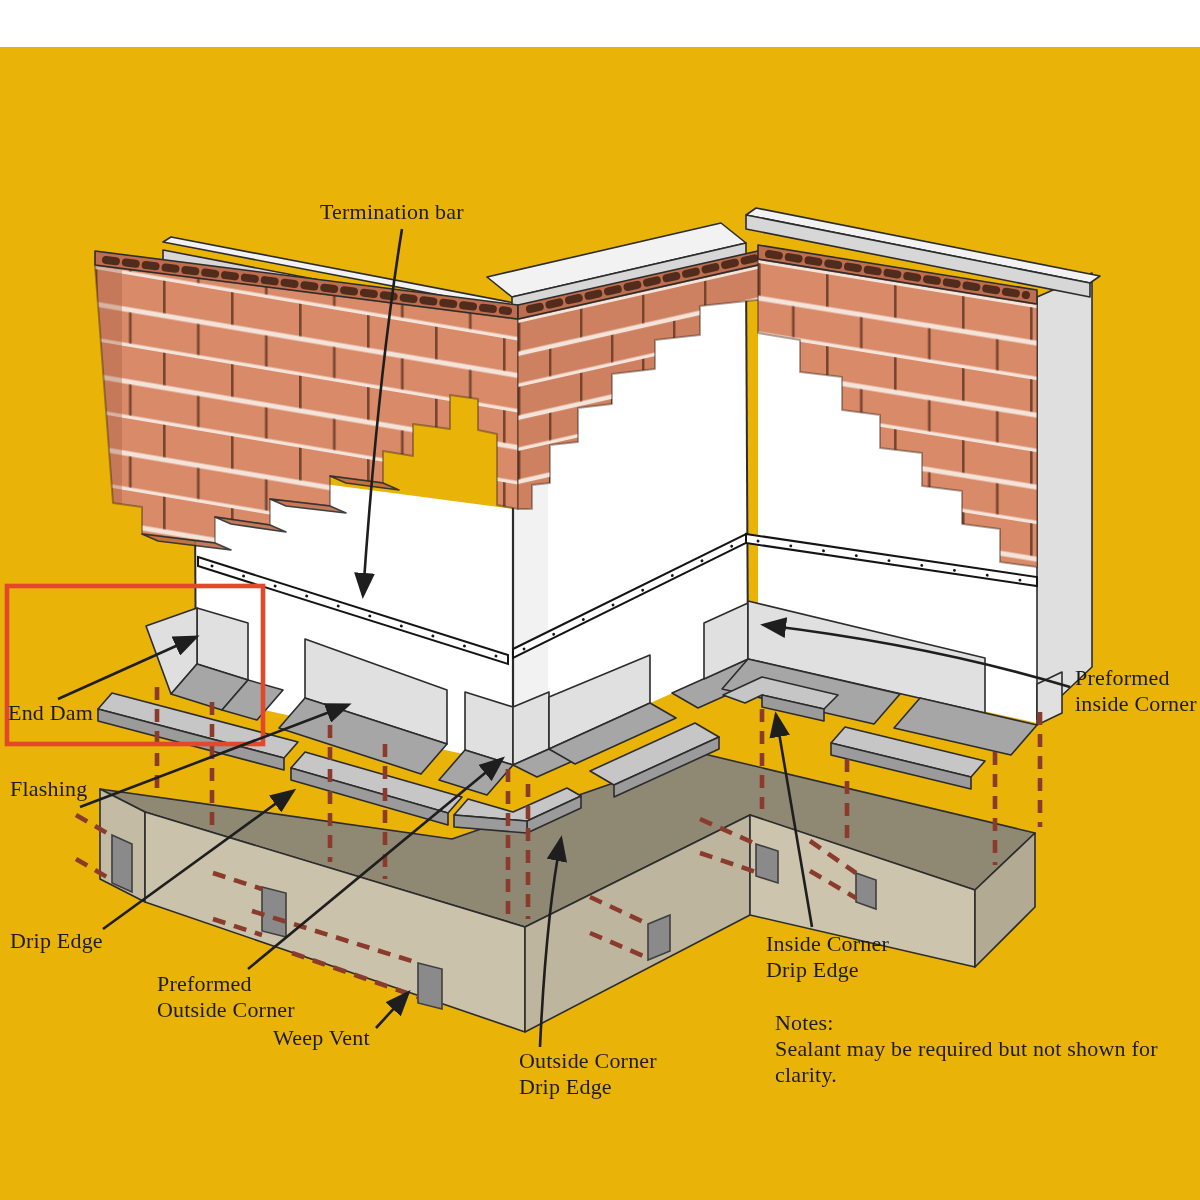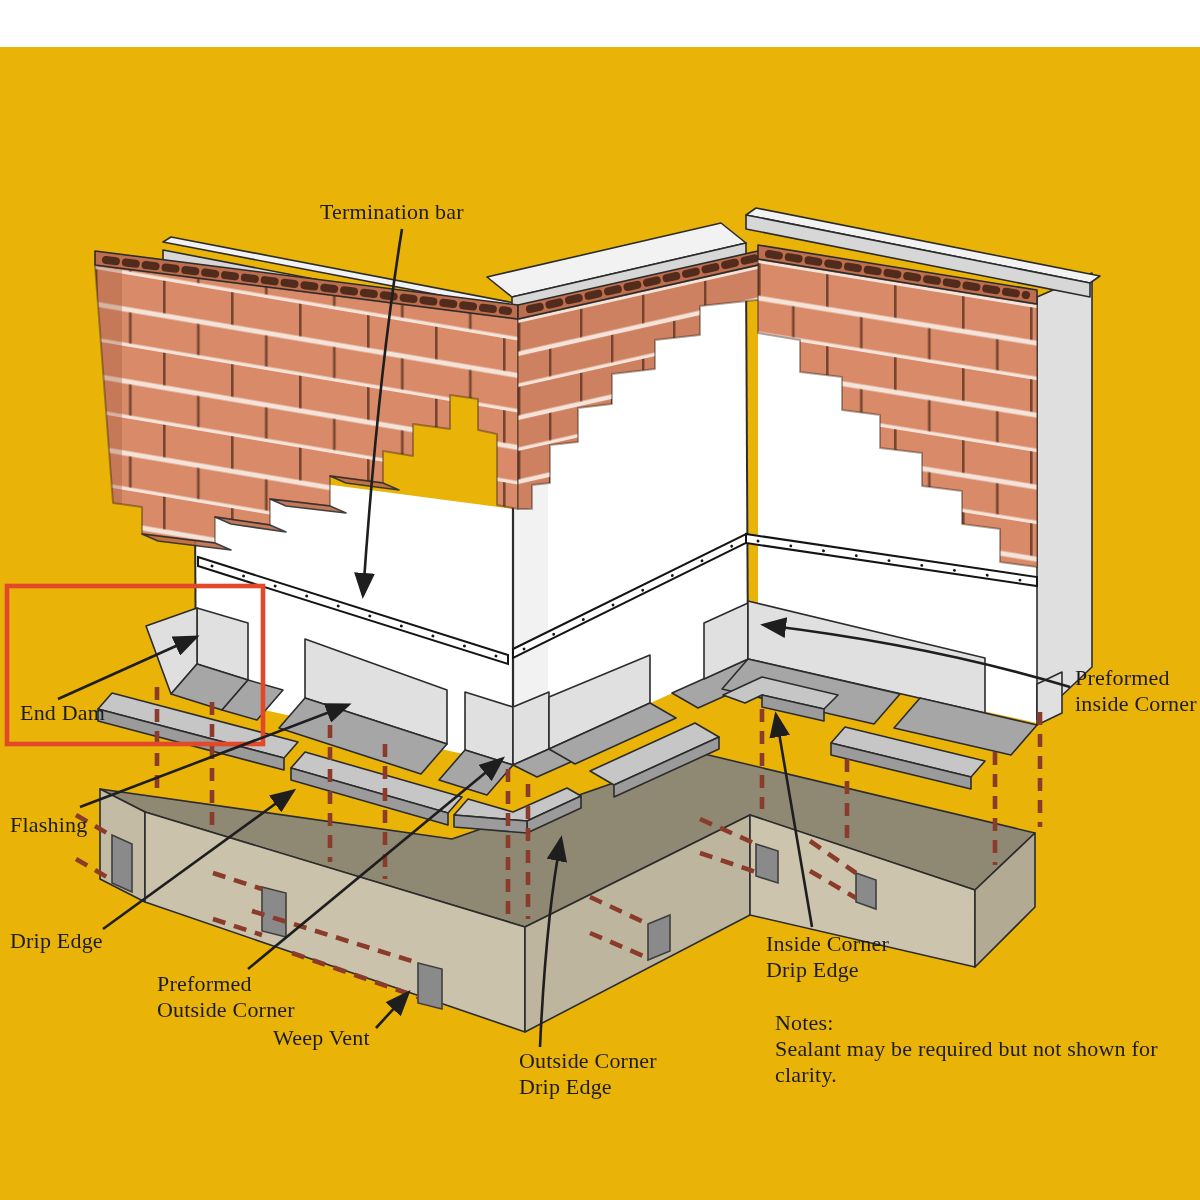--- a/index.html
+++ b/index.html
@@ -274,22 +274,22 @@
     <path class="arrow" marker-end="url(#ah)" d="M103,882 L293,744"></path>
     <path class="arrow" marker-end="url(#ah)" d="M248,922 L502,712"></path>
     <path class="arrow" marker-end="url(#ah)" d="M376,981 L408,946"></path>
     <path class="arrow" marker-end="url(#ah)" d="M540,1000 Q546,870 561,792"></path>
     <path class="arrow" marker-end="url(#ah)" d="M812,880 L776,668"></path>
     <path class="arrow" marker-end="url(#ah)" d="M1070,640 Q930,598 764,578"></path>
   </g>
 </svg>
 
 <div class="label" style="left:320px;top:152px;">Termination bar</div>
-<div class="label" style="left:20px;top:653px;">End Dam</div>
-<div class="label" style="left:10px;top:765px;text-align:center;">Flashing</div>
+<div class="label" style="left:8px;top:653px;">End Dam</div>
+<div class="label" style="left:10px;top:729px;text-align:center;">Flashing</div>
 <div class="label" style="left:10px;top:881px;">Drip Edge</div>
 <div class="label" style="left:157px;top:924px;">Preformed
 Outside Corner</div>
 <div class="label" style="left:273px;top:978px;text-align:right;">Weep Vent</div>
 <div class="label" style="left:519px;top:1001px;">Outside Corner
 Drip Edge</div>
 <div class="label" style="left:766px;top:884px;">Inside Corner
 Drip Edge</div>
 <div class="label" style="left:1075px;top:618px;">Preformed
 inside Corner</div>

